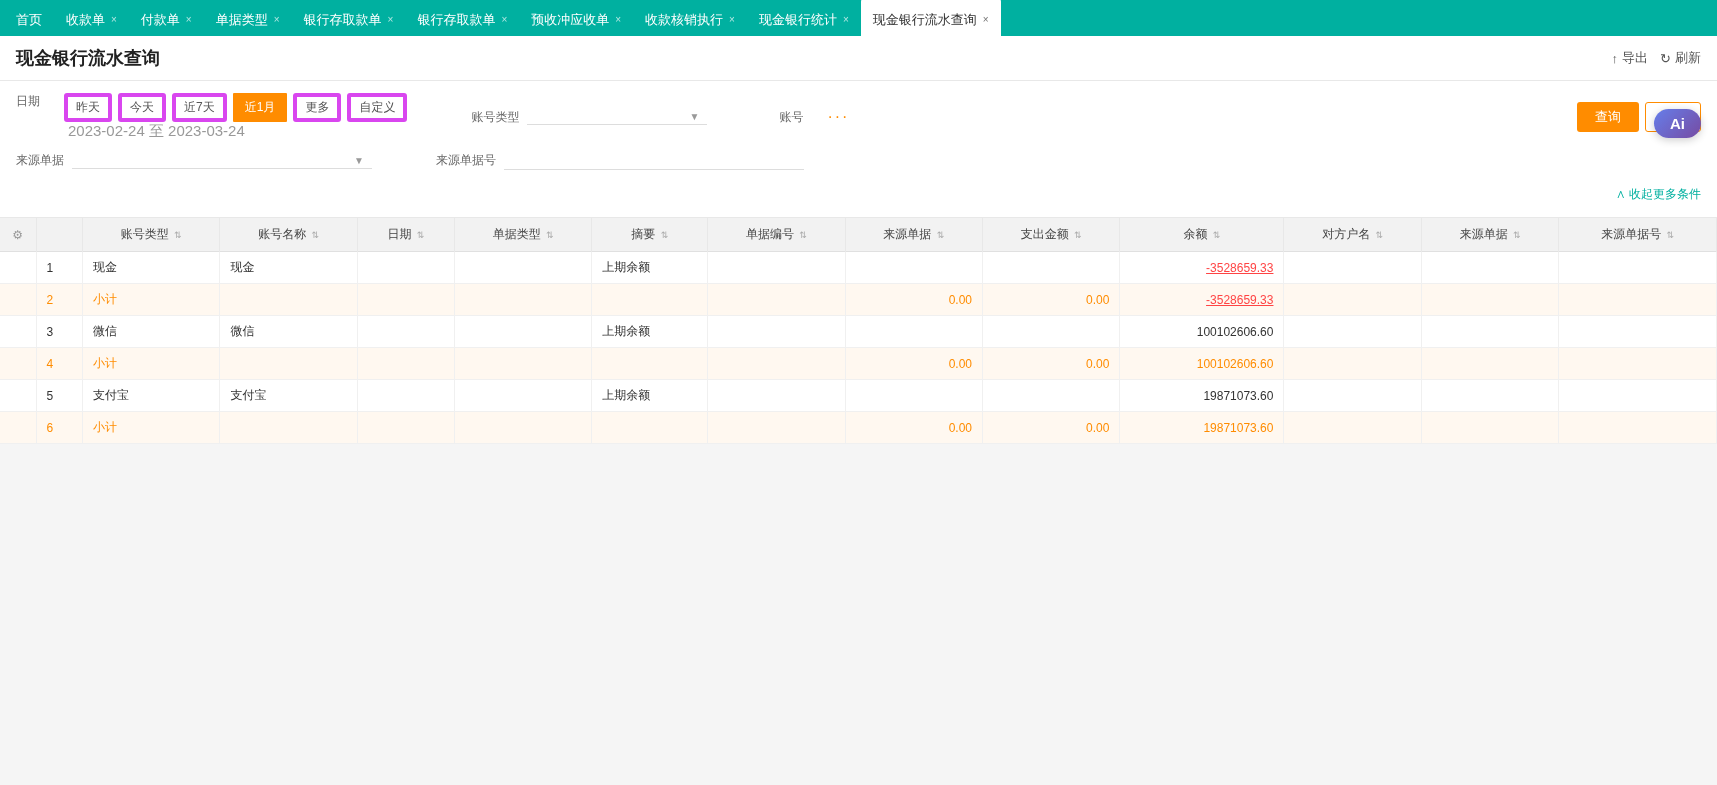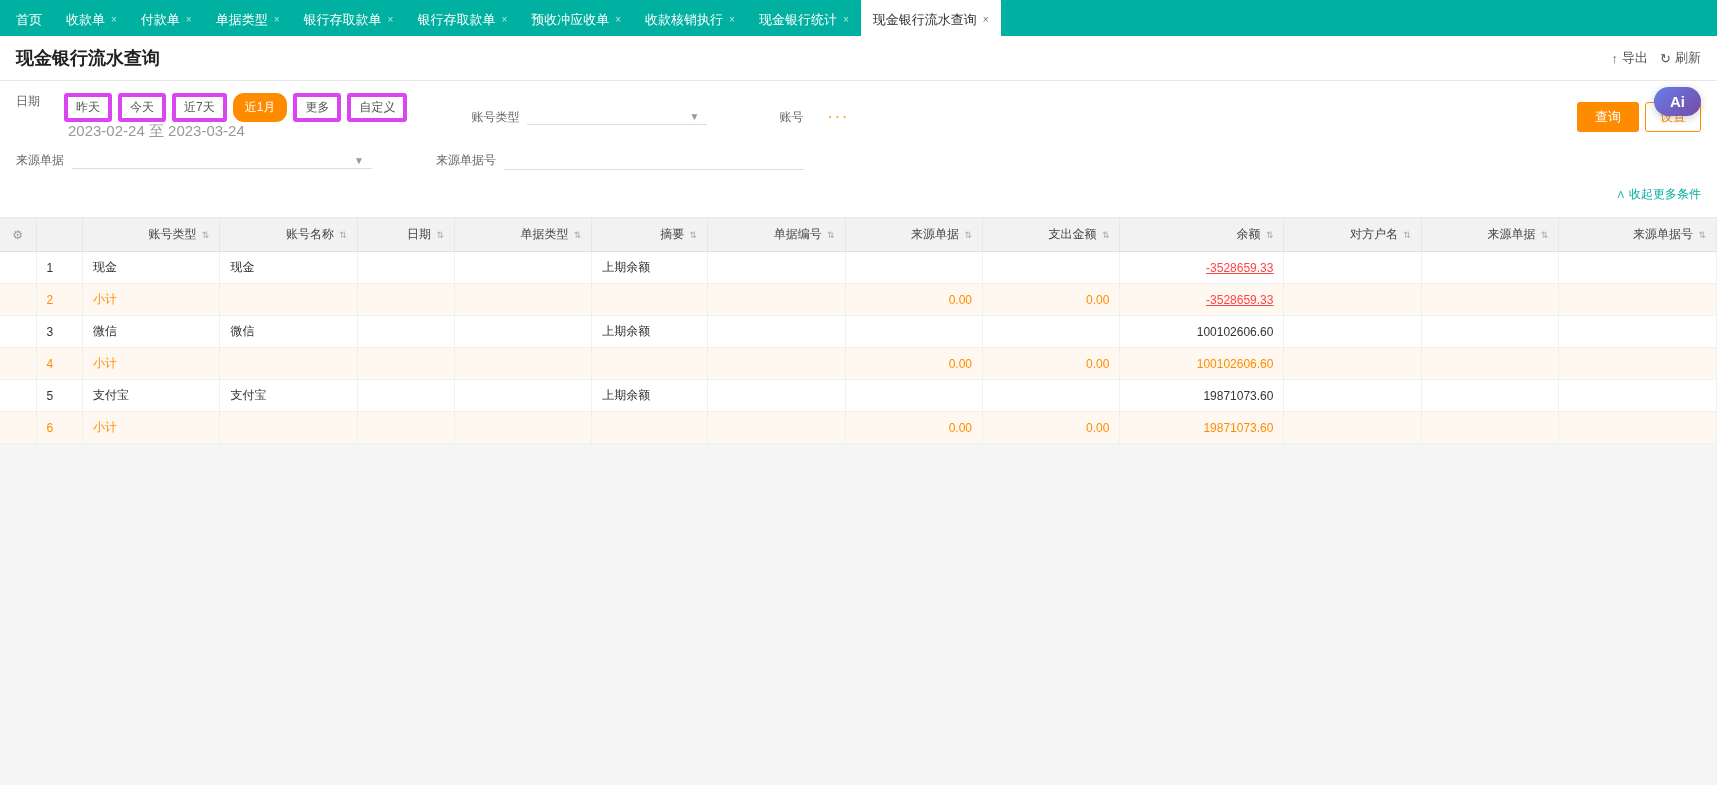--- a/index.html
+++ b/index.html
@@ -91,21 +91,21 @@
       background: #fff;
       border-radius: 3px;
       cursor: pointer;
       font-size: 12px;
       color: #555;
     }
     .date-btn.active {
       background: #ff8c00;
       color: #fff;
       border-color: #ff8c00;
-      border-radius: 11px;
+      border-radius: 1px;
     }
     .date-range {
       color: #999;
       font-size: 15px;
       margin-left: 4px;
     }
     .filter-select {
       display: flex;
       align-items: center;
       border-bottom: 1px solid #ddd;
@@ -166,21 +166,21 @@
       width: 100%;
       border-collapse: collapse;
       font-size: 12px;
     }
     thead tr {
       background: #f2f2f2;
       border-bottom: 1px solid #e0e0e0;
     }
     thead th {
       padding: 8px 10px;
-      text-align: right;
+      text-align: center;
       color: #444;
       font-weight: normal;
       white-space: nowrap;
       border-right: 1px solid #e8e8e8;
       user-select: none;
     }
     thead th .sort-arrows { color: #aaa; font-size: 9px; margin-left: 2px; }
     tbody tr { border-bottom: 1px solid #f0f0f0; }
     tbody td {
       padding: 7px 10px;
@@ -193,21 +193,21 @@
     }
     .row-subtotal td { color: #ff8c00; }
     .td-num { text-align: right; }
     .td-negative { color: #ff4444 !important; text-decoration: underline; }
     .gear-col { width: 36px; text-align: center; }
     .gear-icon { color: #999; cursor: pointer; }
 
     .ai-badge {
       position: fixed;
       right: 16px;
-      top: 87px;
+      top: 109px;
       background: linear-gradient(135deg, #667eea, #764ba2);
       color: #fff;
       border-radius: 20px;
       padding: 6px 16px;
       font-size: 15px;
       font-weight: bold;
       cursor: pointer;
       box-shadow: 0 2px 8px rgba(0,0,0,0.2);
     }
   </style>

